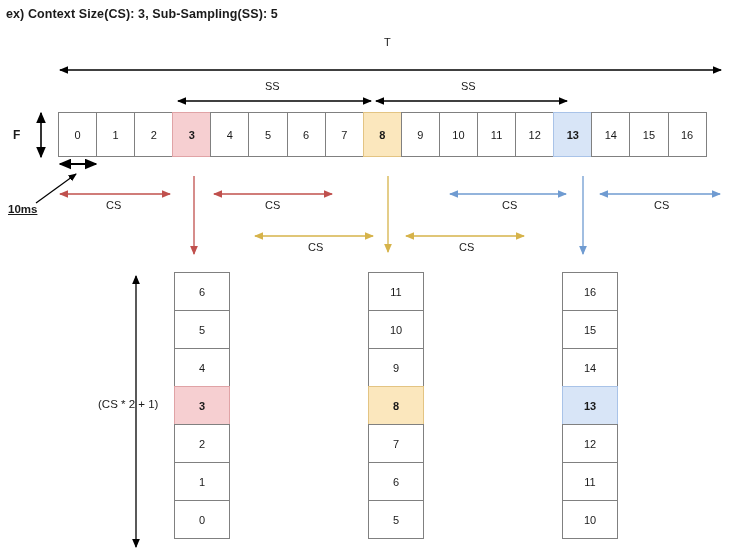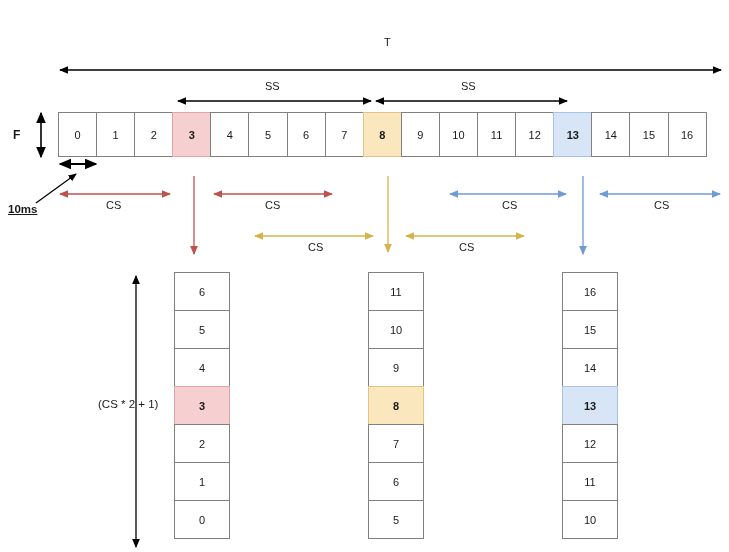--- a/index.html
+++ b/index.html
@@ -56,20 +56,21 @@
   .scell.hl-blue{background:#d8e5f7;border-color:#a9c3e8;}
   .scell.hl-red span,.scell.hl-yellow span,.scell.hl-blue span{font-weight:bold;}
 
   svg.ov{position:absolute;left:0;top:0;width:729px;height:552px;pointer-events:none;}
 </style>
 </head>
 <body>
 
 <div id="stage">
 
+  <div class="abs title">ex) Context Size(CS): 3, Sub-Sampling(SS): 5</div>
 
   <svg class="ov" viewBox="0 0 729 552">
     <defs>
       <marker id="ahK" markerWidth="7" markerHeight="7" refX="6.2" refY="3" orient="auto">
         <path d="M0,0 L7,3 L0,6 z" fill="#000"></path>
       </marker>
       <marker id="ahKs" markerWidth="7" markerHeight="7" refX="0.8" refY="3" orient="auto">
         <path d="M7,0 L0,3 L7,6 z" fill="#000"></path>
       </marker>
       <marker id="ahR" markerWidth="7" markerHeight="7" refX="6.2" refY="3" orient="auto">

